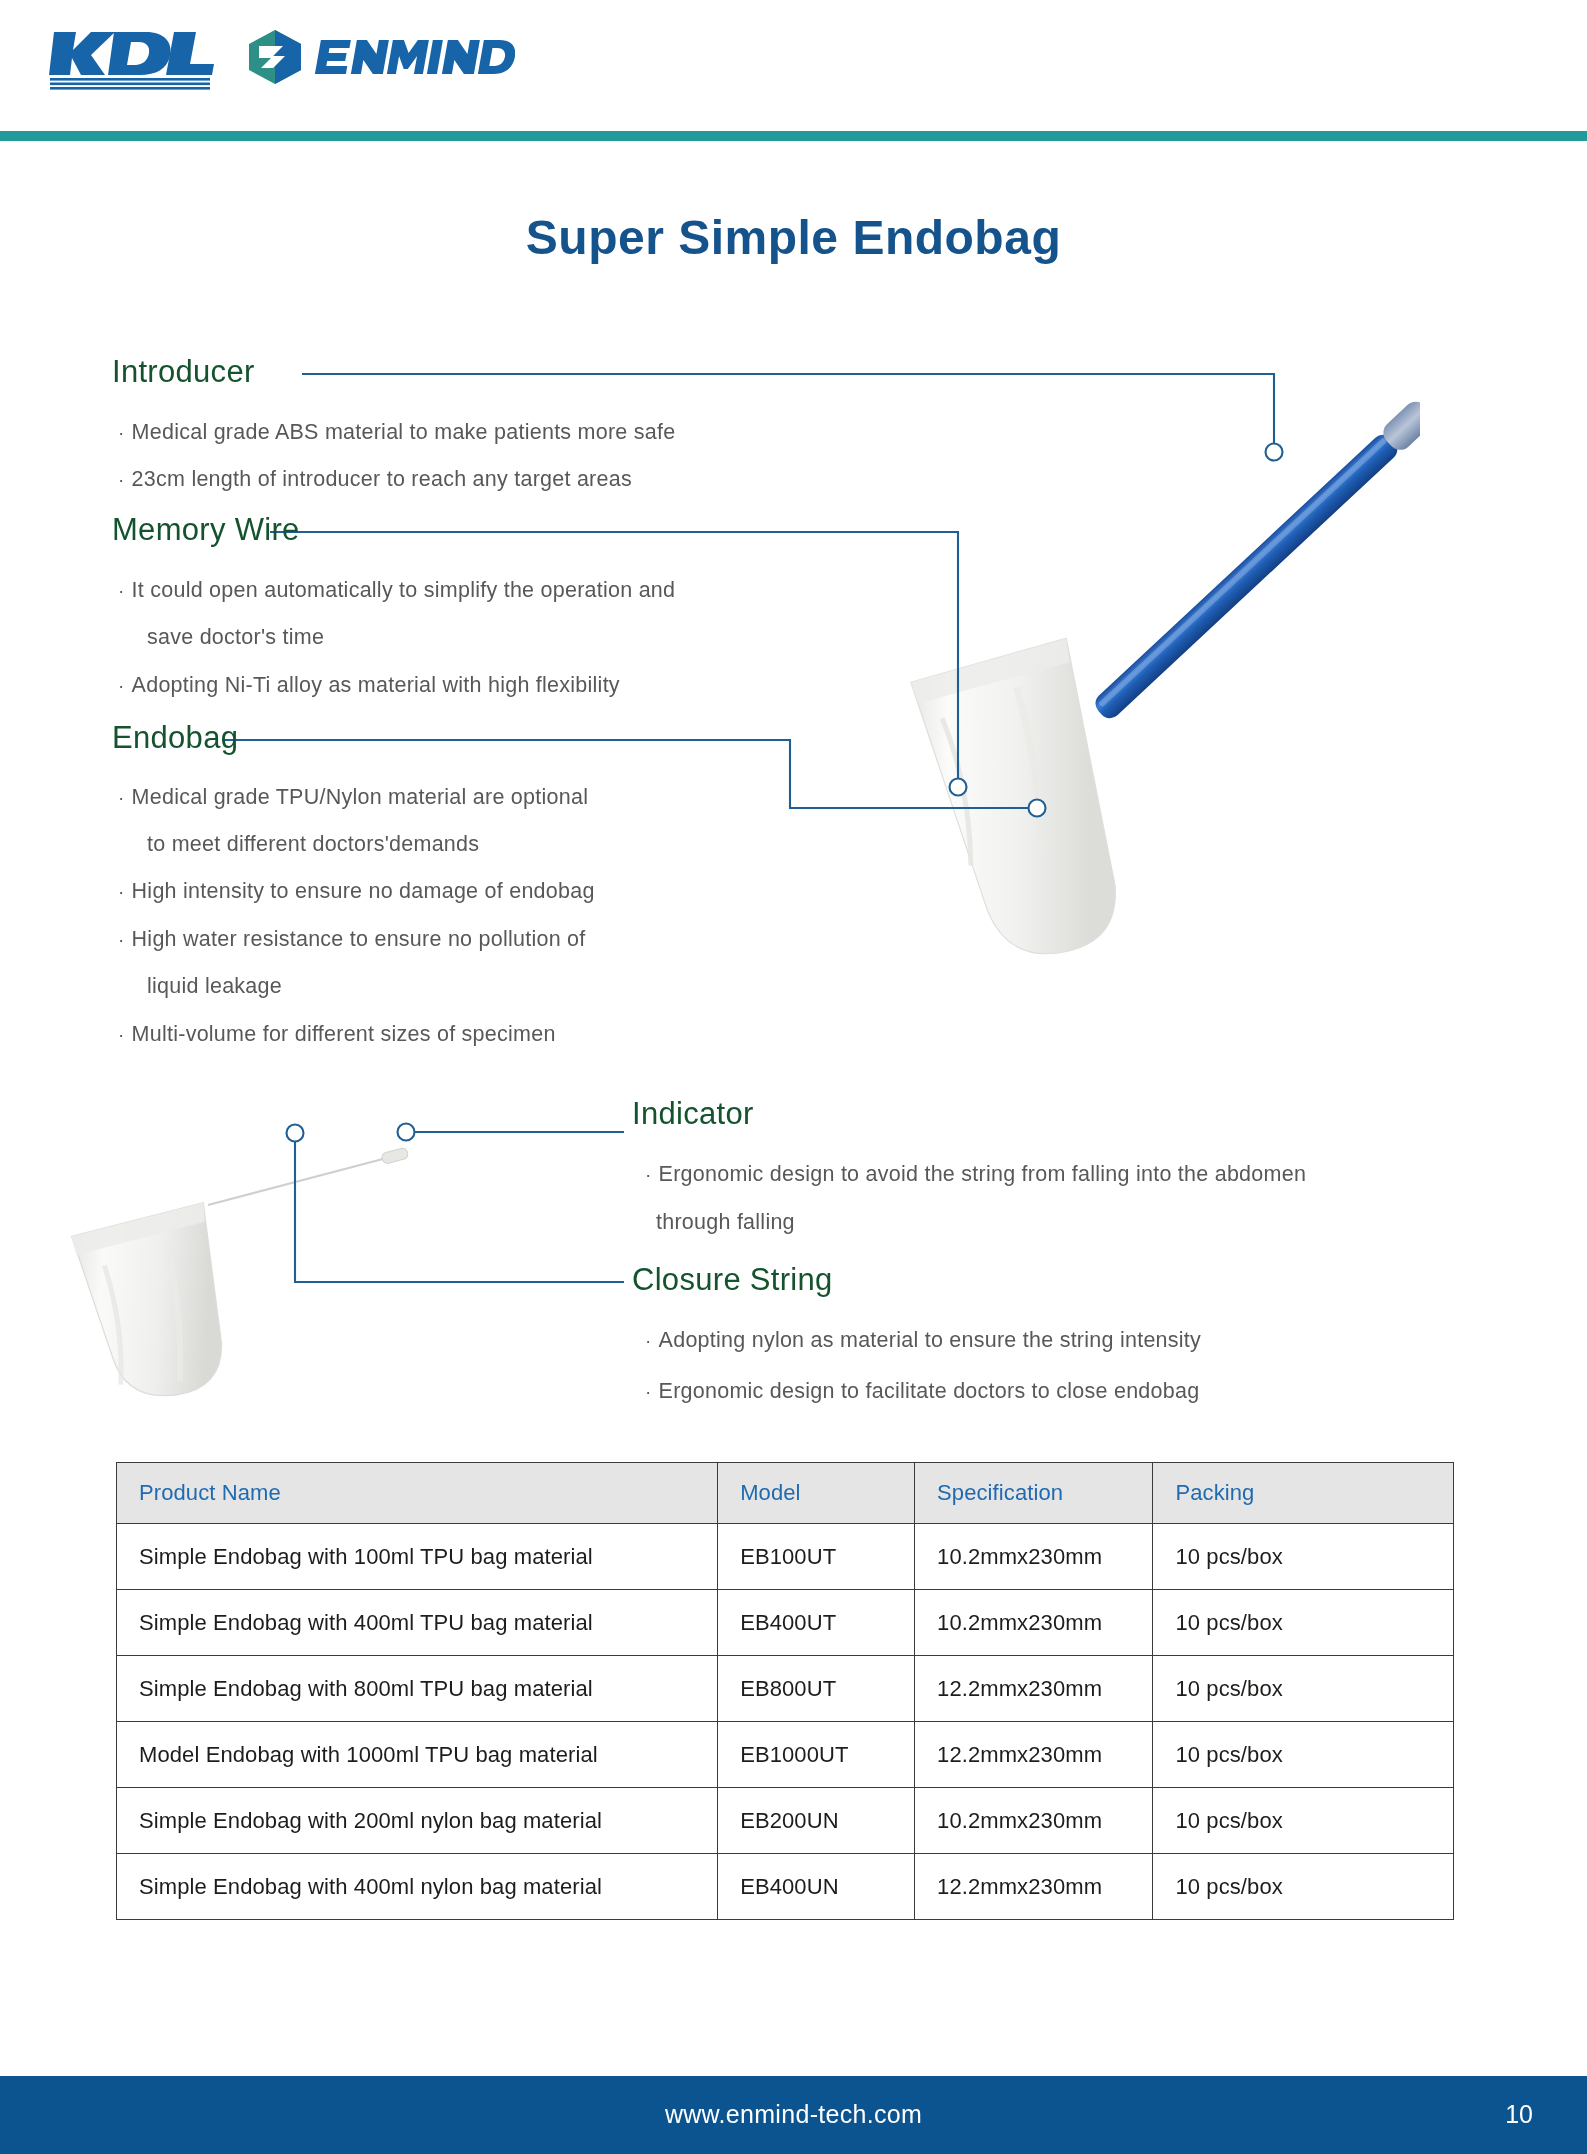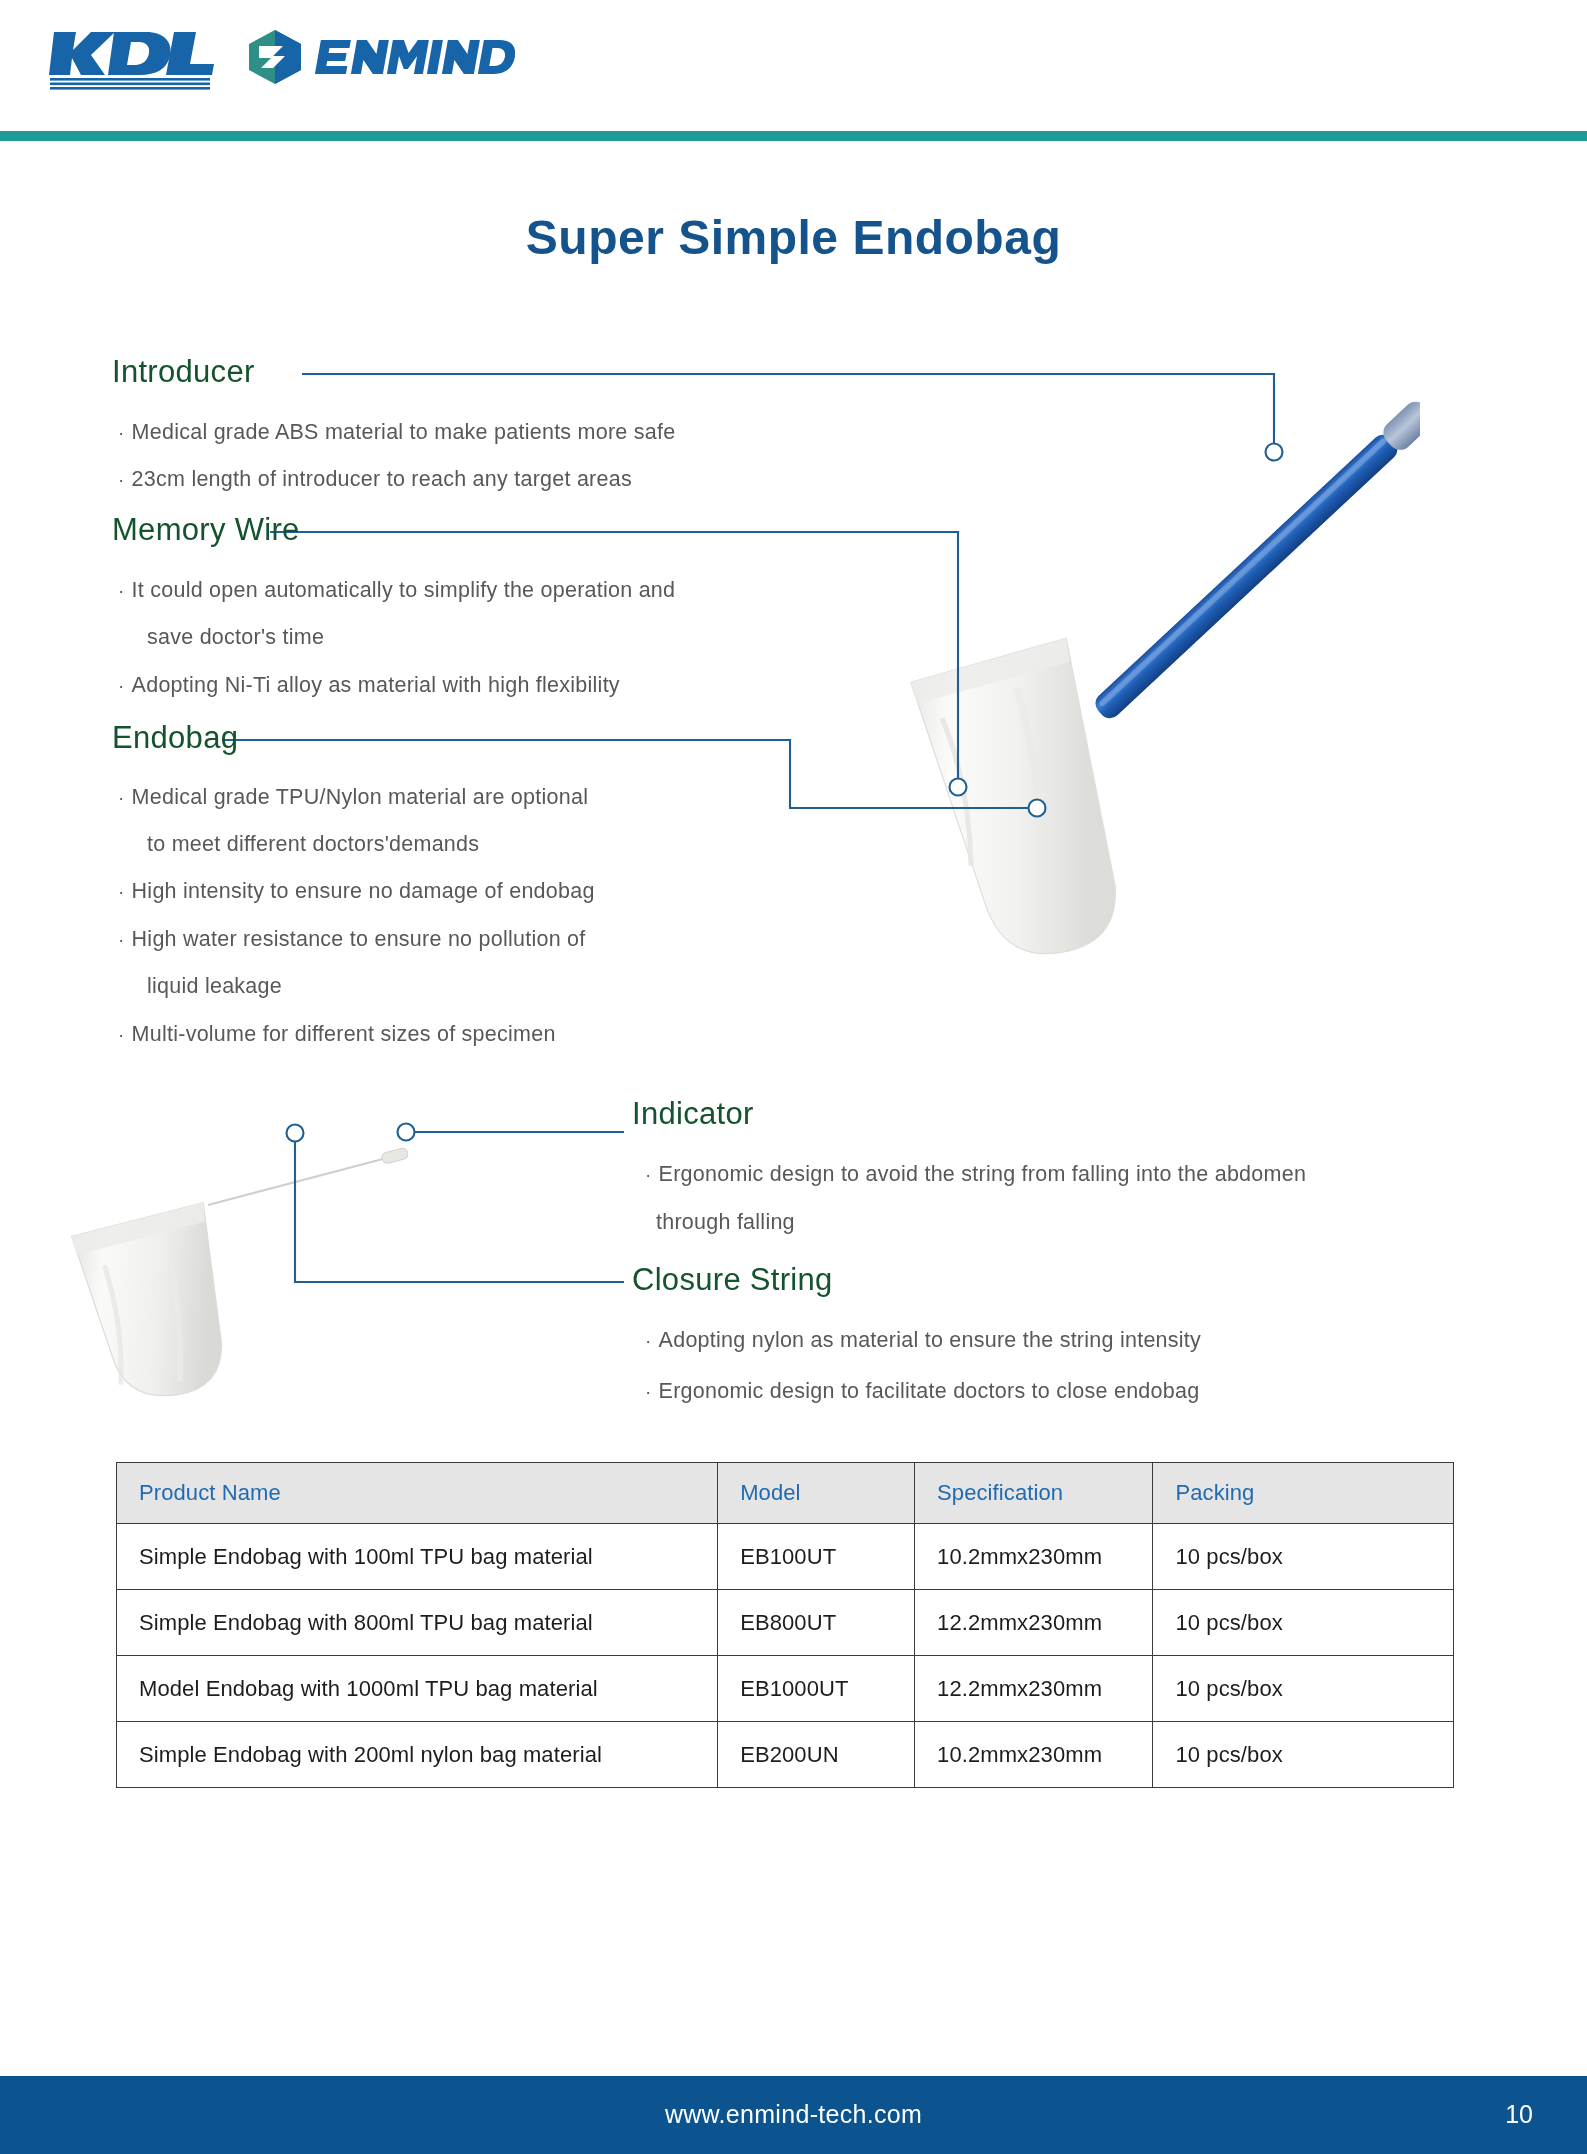--- a/index.html
+++ b/index.html
@@ -317,35 +317,47 @@
     </tr>
   </thead>
   <tbody id="spec-tbody">
       <tr>
         <td>Simple Endobag with 100ml TPU bag material</td>
         <td>EB100UT</td>
         <td>10.2mmx230mm</td>
         <td>10 pcs/box</td>
       </tr>
       <tr>
+        <td>Simple Endobag with 400ml TPU bag material</td>
+        <td>EB400UT</td>
+        <td>10.2mmx230mm</td>
+        <td>10 pcs/box</td>
+      </tr>
+      <tr>
         <td>Simple Endobag with 800ml TPU bag material</td>
         <td>EB800UT</td>
         <td>12.2mmx230mm</td>
         <td>10 pcs/box</td>
       </tr>
       <tr>
         <td>Model Endobag with 1000ml TPU bag material</td>
         <td>EB1000UT</td>
         <td>12.2mmx230mm</td>
         <td>10 pcs/box</td>
       </tr>
       <tr>
         <td>Simple Endobag with 200ml nylon bag material</td>
         <td>EB200UN</td>
         <td>10.2mmx230mm</td>
         <td>10 pcs/box</td>
       </tr>
+      <tr>
+        <td>Simple Endobag with 400ml nylon bag material</td>
+        <td>EB400UN</td>
+        <td>12.2mmx230mm</td>
+        <td>10 pcs/box</td>
+      </tr>
     </tbody>
 </table>
 
 <div id="footer"></div>
 <div id="footer-url">www.enmind-tech.com</div>
 <div id="footer-page">10</div>
 
 </body></html>

